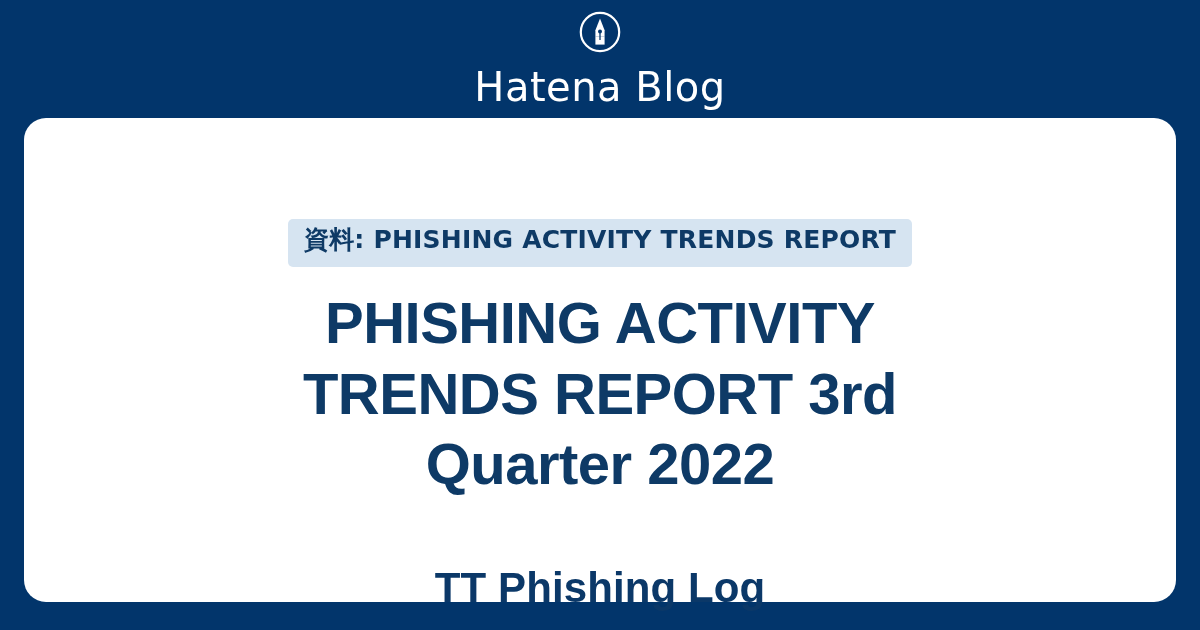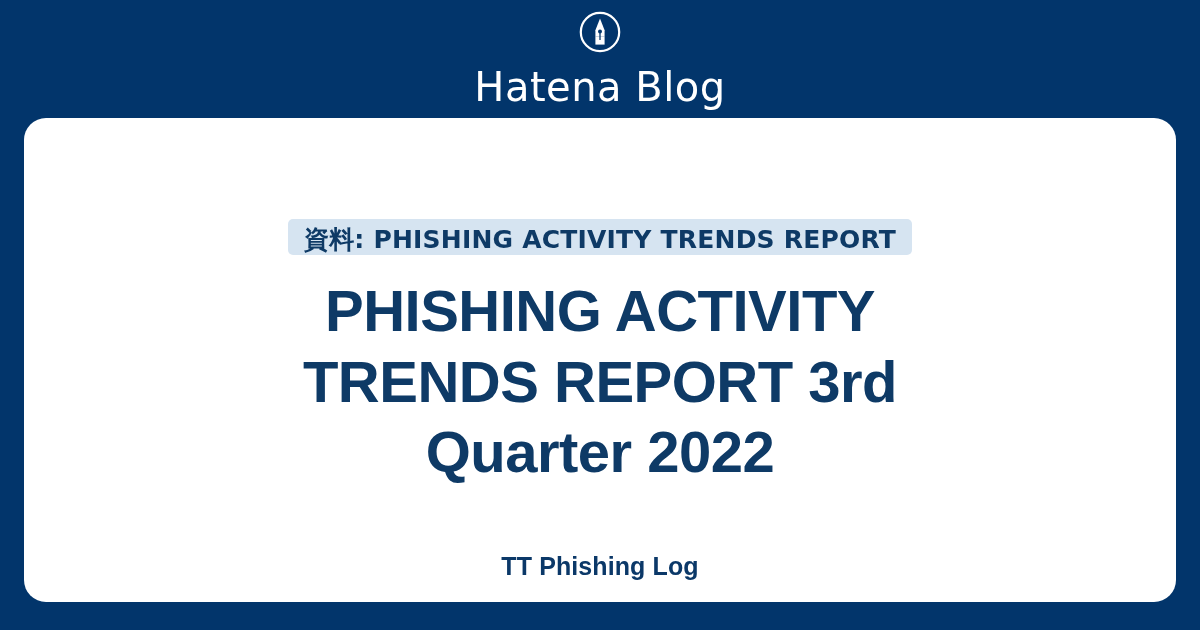--- a/index.html
+++ b/index.html
@@ -67,21 +67,21 @@
     align-items: center;
     justify-content: flex-start;
   }
 
   
   .badge {
     margin-top: 101px;
     background: #d6e4f1;
     color: #0e3a66;
     border-radius: 5px;
-    padding: 7px 16px 0 16px;
+    padding: 7px 16px 12px 16px;
     font-size: 25px;
     font-weight: 700;
     line-height: 1.15;
     letter-spacing: 0.2px;
     white-space: nowrap;
     box-sizing: border-box;
     font-family: "DejaVu Sans", "Liberation Sans", sans-serif;
   }
 
   
@@ -94,21 +94,21 @@
     line-height: 1.22;
     text-align: center;
     letter-spacing: -0.5px;
     font-family: "Liberation Sans Narrow", "Liberation Sans", "DejaVu Sans", sans-serif;
   }
 
   
   .blog-name {
     margin: 63px 0 0 0;
     color: #0b3868;
-    font-size: 25px;
+    font-size: 42px;
     font-weight: 700;
     line-height: 1.2;
     text-align: center;
     letter-spacing: 0.1px;
     font-family: "Liberation Sans", "DejaVu Sans", sans-serif;
   }
 </style>
 </head>
 <body>
 

